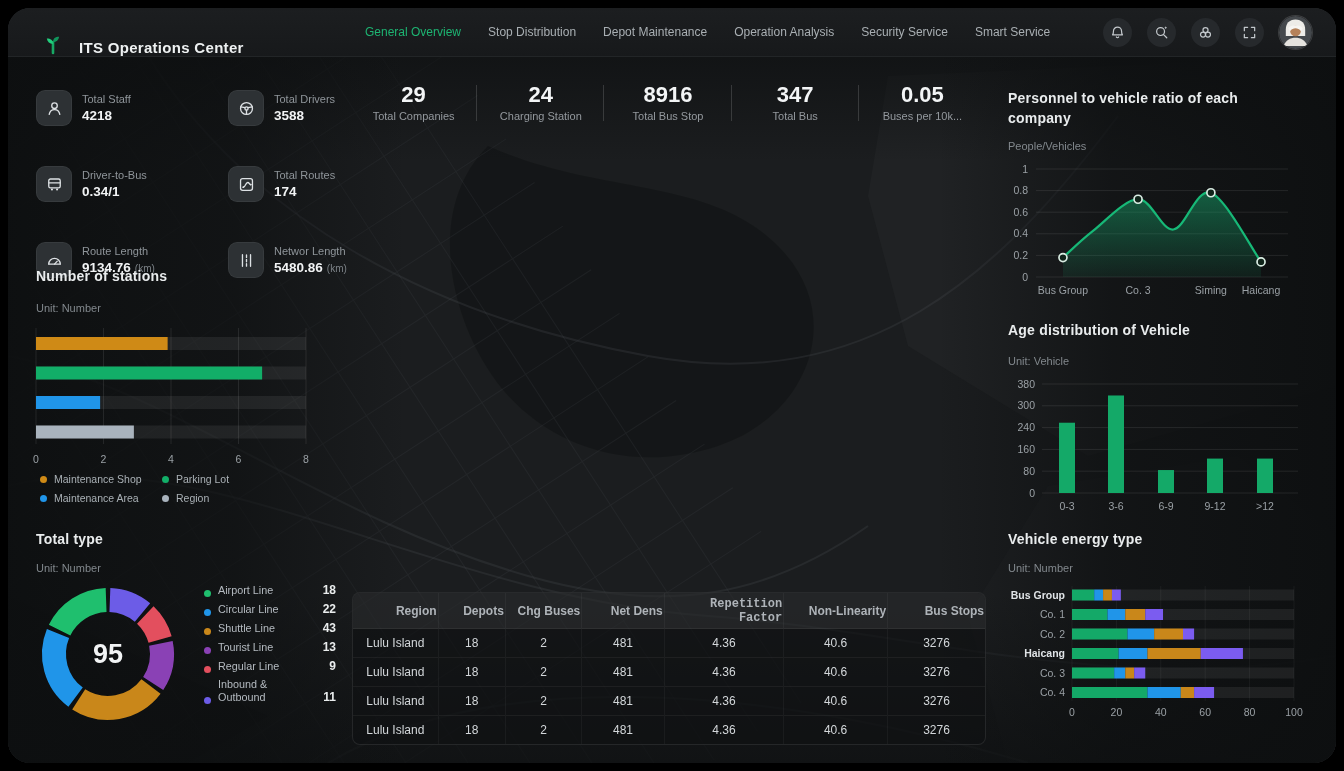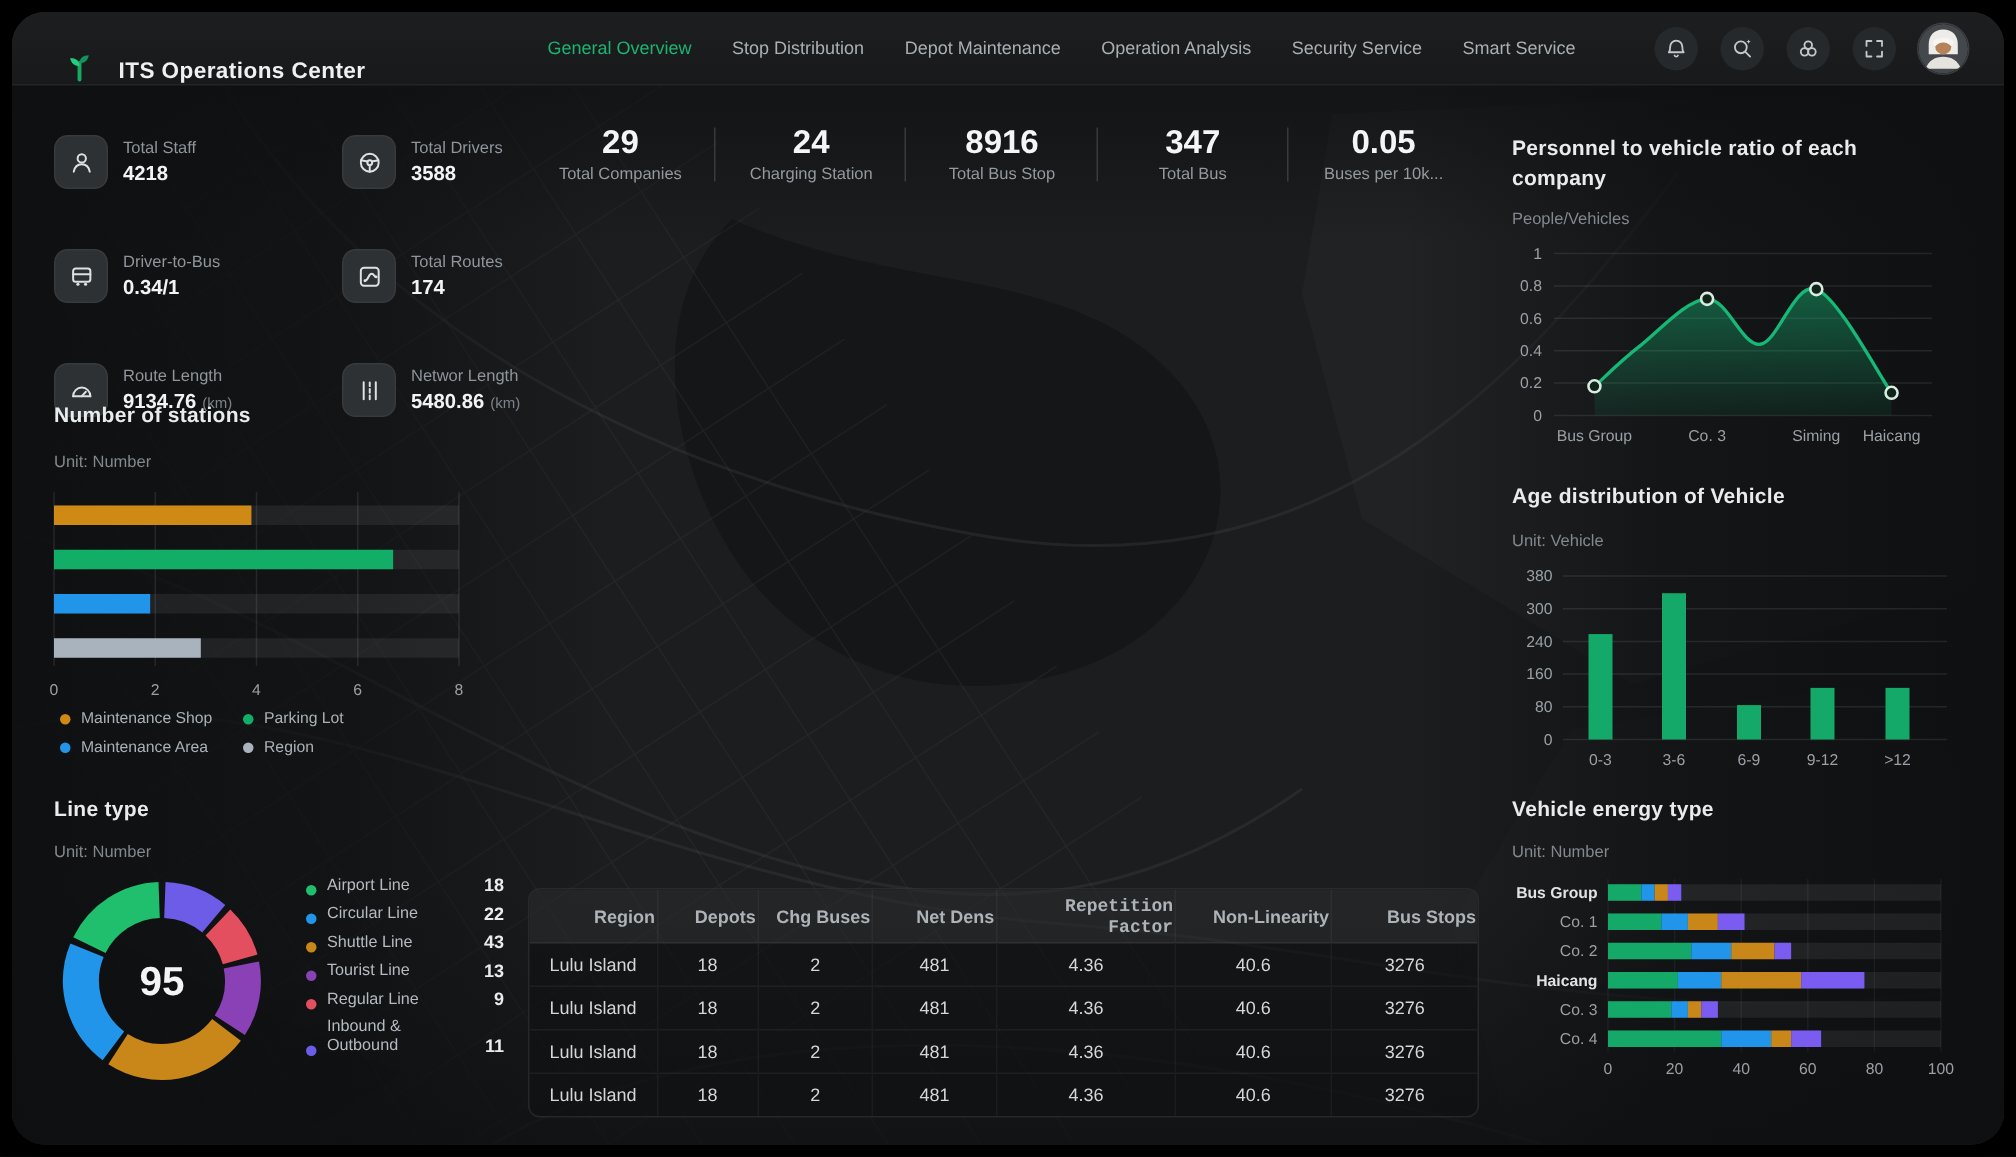--- a/index.html
+++ b/index.html
@@ -299,21 +299,21 @@
         <div class="legend-item">
           <span class="legend-dot" style="background: rgb(32, 149, 233);"></span>
           <span class="legend-text">Maintenance Area</span>
         </div>
         <div class="legend-item">
           <span class="legend-dot" style="background: rgb(169, 179, 189);"></span>
           <span class="legend-text">Region</span>
         </div>
       </div>
 
-    <div class="abs panel-title" style="left:28px;top:475px;">Line type</div>
+    <div class="abs panel-title" style="left:28px;top:475px;">Total type</div>
     <div class="abs unit-label" style="left:28px;top:506px;">Unit: Number</div>
     <svg class="abs" style="left:16px;top:520px;overflow:visible;" width="168" height="168" id="chart-donut">
         <path d="M85.9,24.0 A54,54 0 0 1 118.5,36.5" stroke="#6c5ce7" stroke-width="24" fill="none"></path>
         <path d="M121.3,39.0 A54,54 0 0 1 136.1,63.6" stroke="#e34f5e" stroke-width="24" fill="none"></path>
         <path d="M136.9,67.3 A54,54 0 0 1 129.2,107.5" stroke="#8a41b5" stroke-width="24" fill="none"></path>
         <path d="M127.0,110.6 A54,54 0 0 1 54.7,123.4" stroke="#c9871a" stroke-width="24" fill="none"></path>
         <path d="M51.6,121.2 A54,54 0 0 1 34.0,57.5" stroke="#2095e9" stroke-width="24" fill="none"></path>
         <path d="M35.6,54.1 A54,54 0 0 1 82.1,24.0" stroke="#1fbf6e" stroke-width="24" fill="none"></path>
         <text x="84" y="87" fill="#f2f4f5" font-size="27" font-weight="600" text-anchor="middle">95</text>
       </svg>

